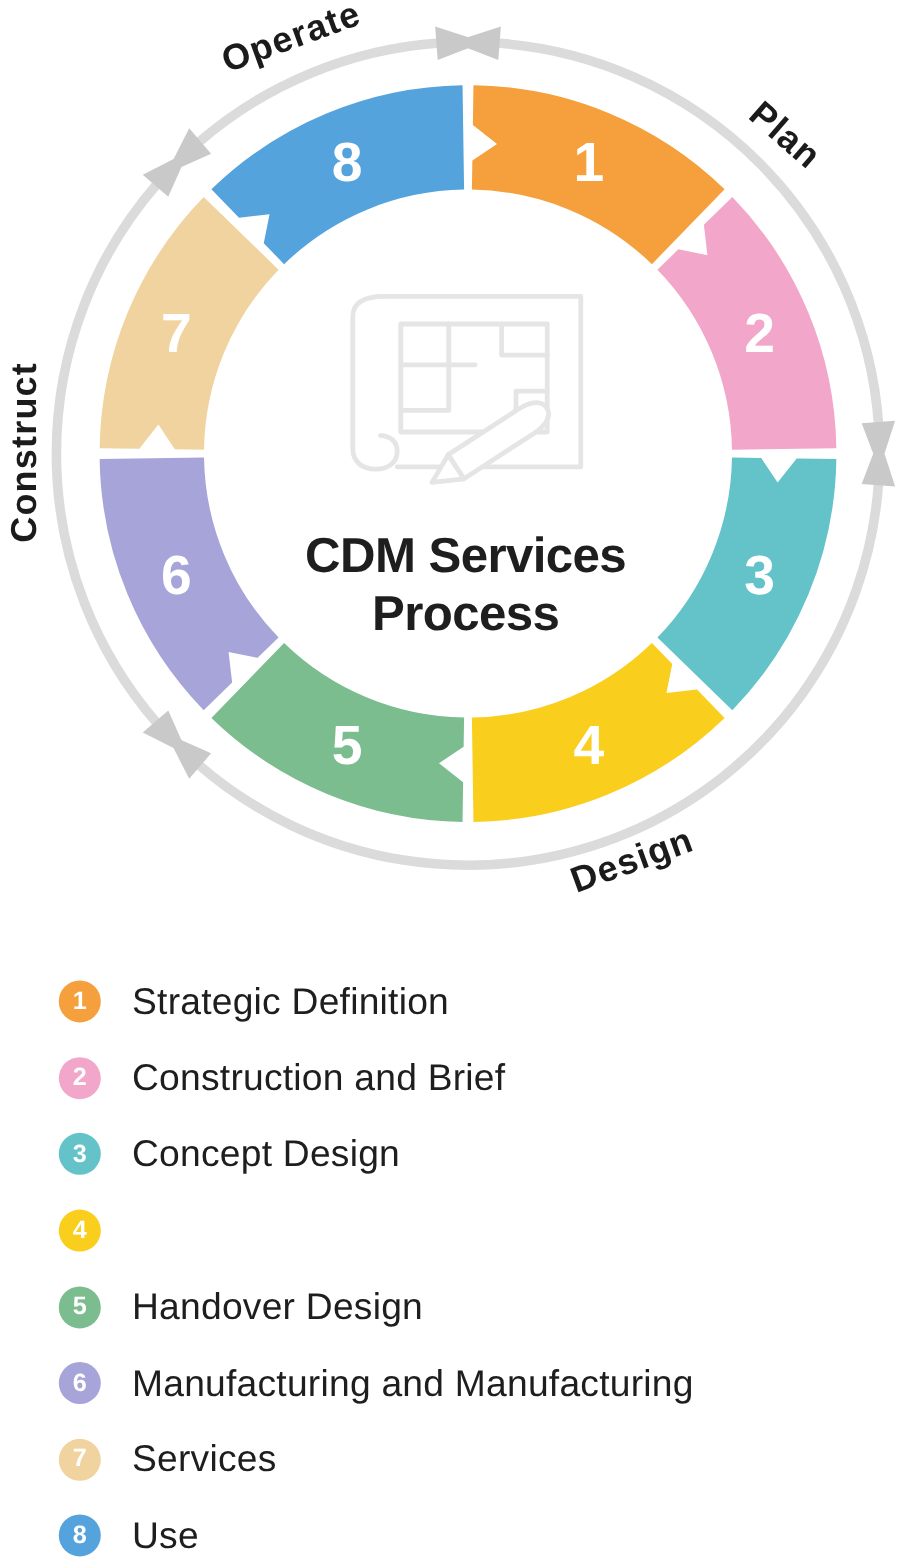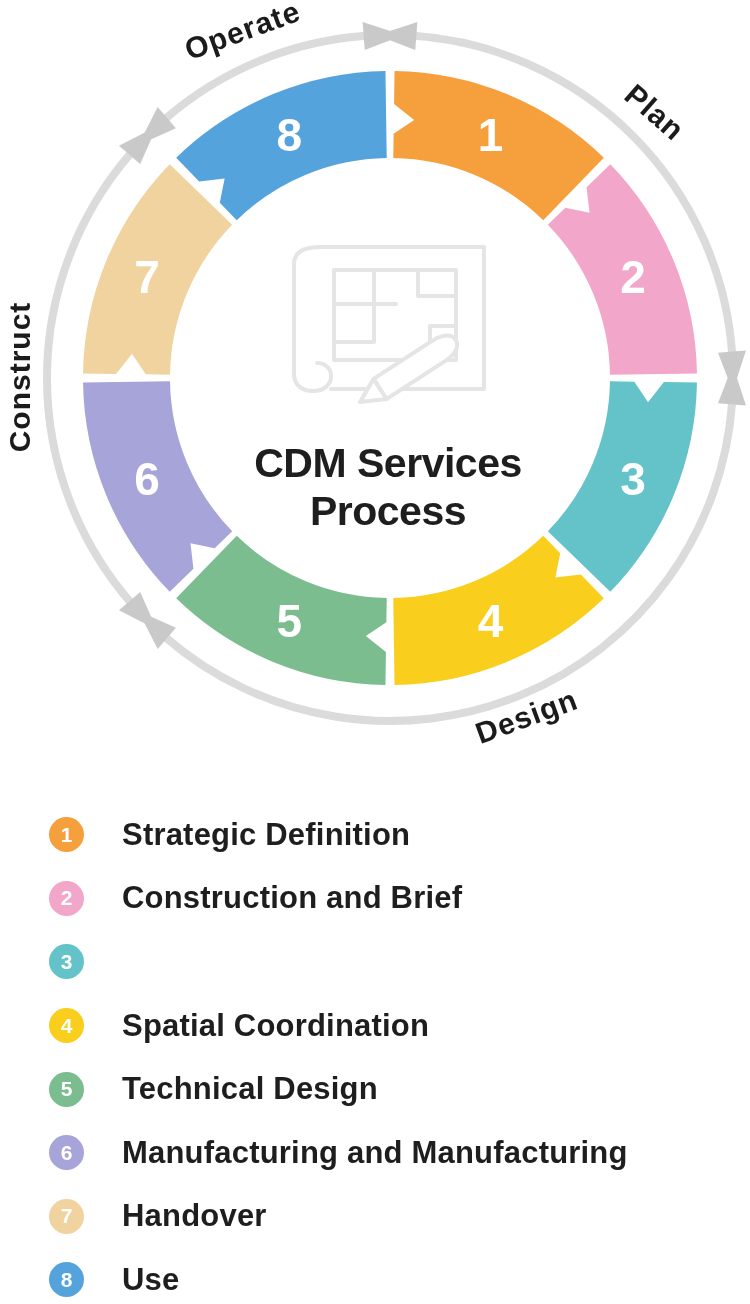--- a/index.html
+++ b/index.html
@@ -7,21 +7,21 @@
         font-family:"Liberation Sans",sans-serif;}
   svg text{font-family:"Liberation Sans",sans-serif;}
   .segnum{font-size:46px;font-weight:bold;fill:#ffffff;text-anchor:middle;}
   .arclabel{font-size:30px;font-weight:bold;fill:#1b1b1b;text-anchor:middle;letter-spacing:1px;}
   .ctitle{font-size:41px;font-weight:bold;text-anchor:middle;letter-spacing:-0.5px;}
   .legend{position:absolute;left:49px;top:803px;}
   .lrow{display:flex;align-items:center;height:63.6px;}
   .badge{width:35px;height:35px;border-radius:50%;flex:0 0 35px;
          display:flex;align-items:center;justify-content:center;
          color:#fff;font-size:21px;font-weight:bold;}
-  .llabel{margin-left:38px;font-size:31px;font-weight:bold;color:#1e1e1e;letter-spacing:0.2px;white-space:nowrap;}
+  .llabel{margin-left:26px;font-size:31px;font-weight:normal;color:#1e1e1e;letter-spacing:0.2px;white-space:nowrap;}
 </style>
 </head>
 <body>
 
 <div class="wrap">
 
   <svg width="750" height="778" viewBox="0 0 750 778">
 
     <g>
         <path d="M413.93,35.84 A343 343 0 0 1 732.16,354.07" fill="none" stroke="#DBDBDB" stroke-width="8"></path>
@@ -82,35 +82,35 @@
     <div class="lrow">
       <span class="badge" style="background: rgb(245, 160, 60);">1</span>
       <span class="llabel">Strategic Definition</span>
     </div>
     <div class="lrow">
       <span class="badge" style="background: rgb(242, 166, 201);">2</span>
       <span class="llabel">Construction and Brief</span>
     </div>
     <div class="lrow">
       <span class="badge" style="background: rgb(100, 194, 201);">3</span>
+      <span class="llabel">Concept Design</span>
     </div>
     <div class="lrow">
       <span class="badge" style="background: rgb(249, 206, 29);">4</span>
-      <span class="llabel">Spatial Coordination</span>
     </div>
     <div class="lrow">
       <span class="badge" style="background: rgb(124, 189, 144);">5</span>
-      <span class="llabel">Technical Design</span>
+      <span class="llabel">Handover Design</span>
     </div>
     <div class="lrow">
       <span class="badge" style="background: rgb(167, 164, 217);">6</span>
       <span class="llabel">Manufacturing and Manufacturing</span>
     </div>
     <div class="lrow">
       <span class="badge" style="background: rgb(240, 211, 158);">7</span>
-      <span class="llabel">Handover</span>
+      <span class="llabel">Services</span>
     </div>
     <div class="lrow">
       <span class="badge" style="background: rgb(85, 163, 220);">8</span>
       <span class="llabel">Use</span>
     </div>
   </div>
 </div>
 
 </body></html>

